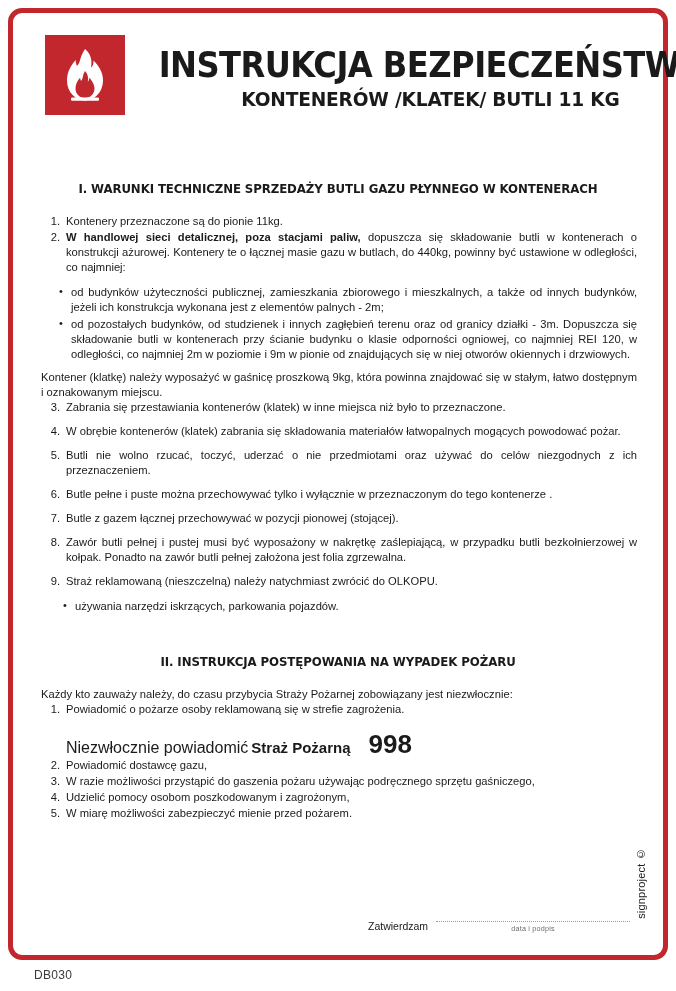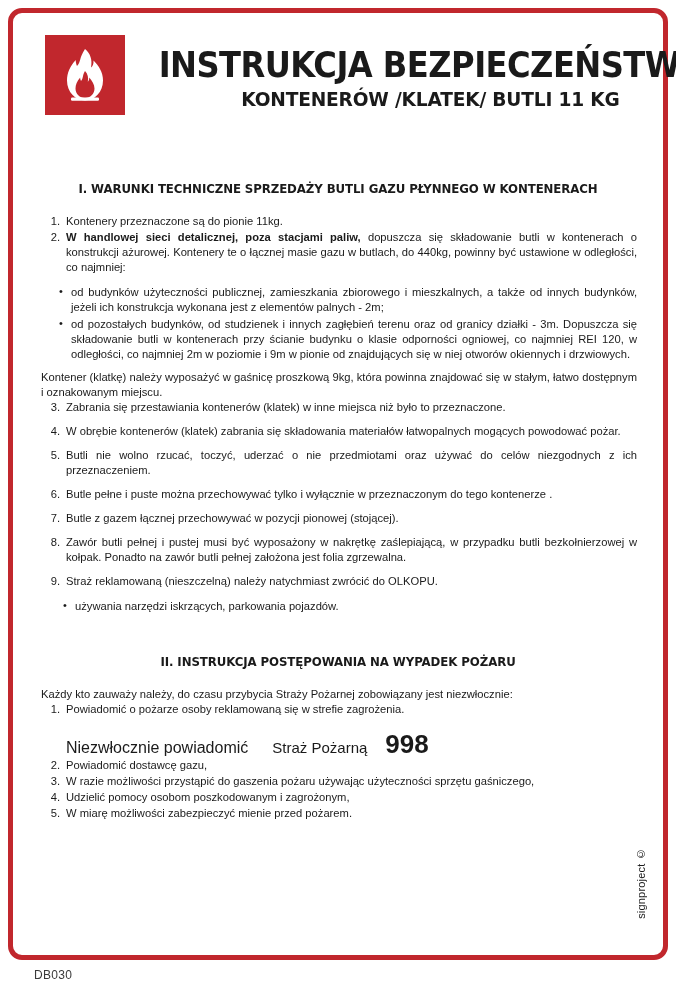--- a/index.html
+++ b/index.html
@@ -149,23 +149,23 @@
   b, .b { font-weight: bold; }
 
   .flow-line {
     display: flex;
     align-items: baseline;
     margin-top: 14px;
     padding-left: 25px;
   }
   .flow-line .lbl { font-size: 16px; }
   .flow-line .agency {
-    font-weight: normal;
+    font-weight: bold;
     font-size: 15px;
-    margin-left: 24px;
+    margin-left: 3px;
   }
   .flow-line .phone {
     font-family: Liberation Sans, sans-serif;
     font-weight: bold;
     font-size: 26px;
     margin-left: 18px;
     line-height: 1;
   }
 
   .intro-line { margin-top: 16px; }
@@ -325,33 +325,40 @@
         <span class="phone">998</span>
       </div>
 
       <div class="num-item tight">
         <span class="num">2.</span>
         <span class="txt">Powiadomić dostawcę gazu,</span>
       </div>
 
       <div class="num-item tight">
         <span class="num">3.</span>
-        <span class="txt">W razie możliwości przystąpić do gaszenia pożaru używając użyteczności  sprzętu gaśniczego,</span>
+        <span class="txt">W razie możliwości przystąpić do gaszenia pożaru używając podręcznego  sprzętu gaśniczego,</span>
       </div>
 
       <div class="num-item tight">
         <span class="num">4.</span>
         <span class="txt">Udzielić pomocy osobom poszkodowanym i zagrożonym,</span>
       </div>
 
       <div class="num-item tight">
         <span class="num">5.</span>
         <span class="txt">W miarę możliwości zabezpieczyć mienie przed pożarem.</span>
       </div>
     </div>
 
+    <div class="sign-area">
+      <span class="sign-label">Zatwierdzam</span>
+      <span class="sign-rule">
+        <span class="sign-dots" style="display:block"></span>
+        <span class="sign-cap" style="display:block">data i podpis</span>
+      </span>
+    </div>
 
     <div class="brand">signproject ©</div>
 
   </div>
 </div>
 
 <div class="doc-code">DB030</div>
 
 </body></html>

